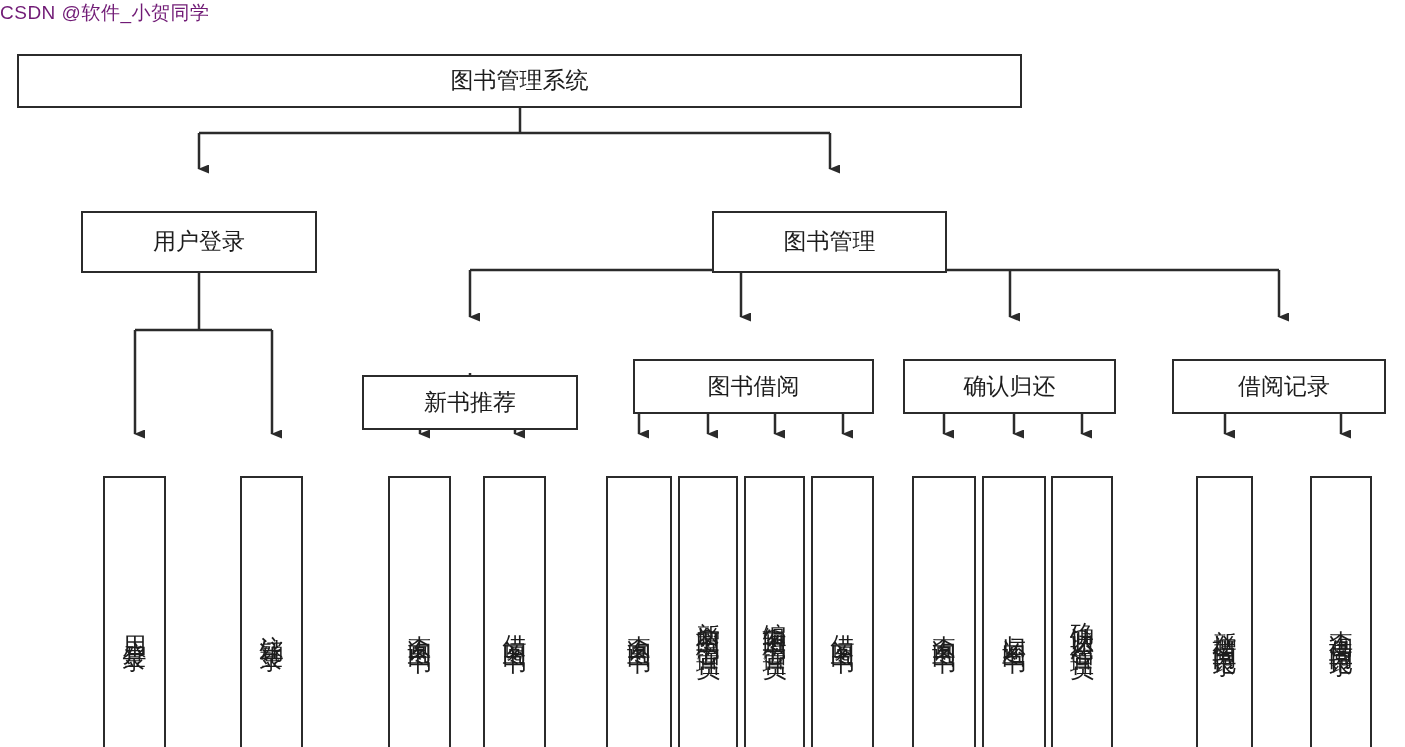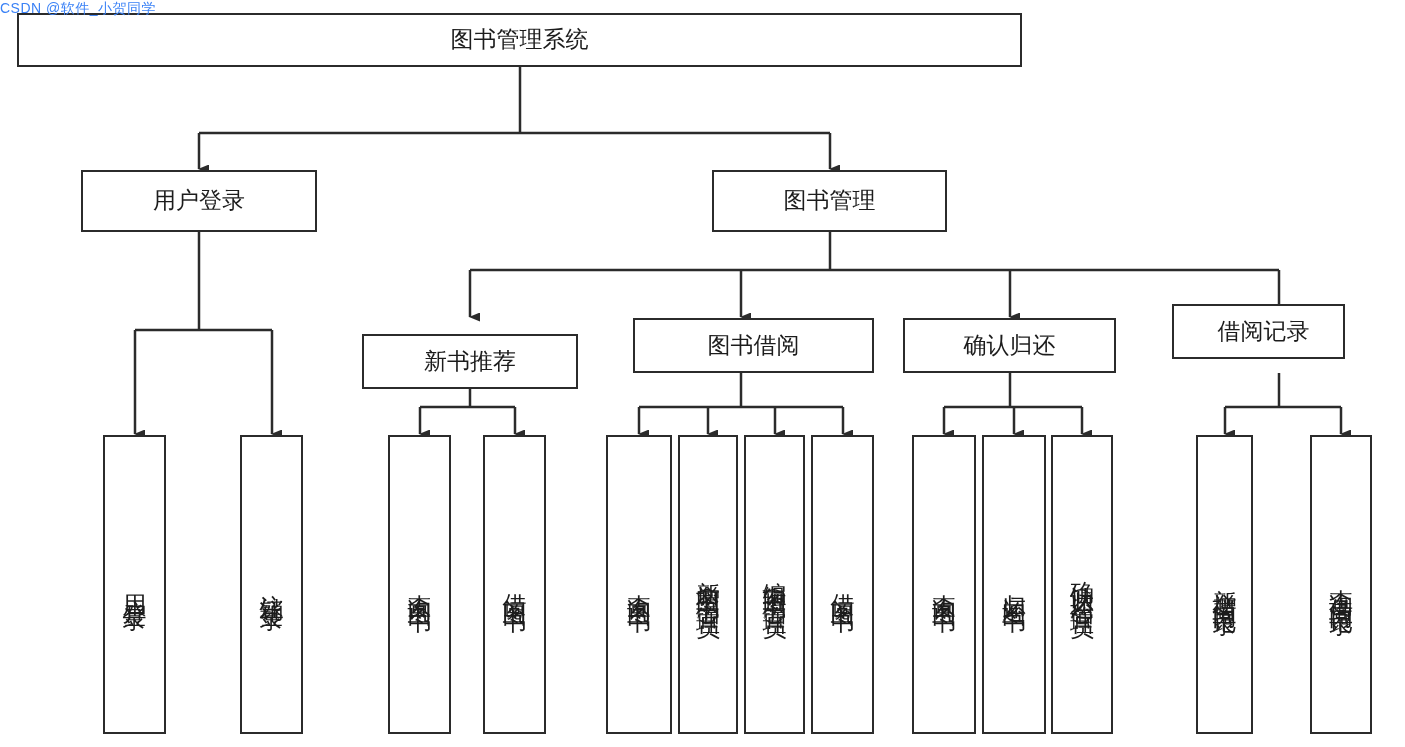--- a/index.html
+++ b/index.html
@@ -26,20 +26,21 @@
   }
   .node {
     position: absolute;
     box-sizing: border-box;
     border: 2.5px solid #2b2b2b;
     background: #ffffff;
     display: flex;
     align-items: center;
     justify-content: center;
     overflow: hidden;
+    margin-top: 41px;
   }
   .node-label {
     color: #1c1c1c;
     text-align: center;
     line-height: 1.18;
     white-space: nowrap;
   }
   .node.horizontal .node-label {
     font-size: 23px;
   }
@@ -52,22 +53,22 @@
   }
   .node.vertical .node-label {
     writing-mode: vertical-rl;
     text-orientation: upright;
     font-size: 24px;
     letter-spacing: 5px;
     line-height: 1;
   }
   .watermark {
     position: absolute;
-    color: #3b82f6;
-    font-size: 14px;
+    color: #701a75;
+    font-size: 19px;
     white-space: nowrap;
     letter-spacing: 0.5px;
     pointer-events: none;
   }
 </style>
 </head>
 <body>
 
 <div id="diagram-root">
   <svg class="links" viewBox="0 0 1405 747" xmlns="http://www.w3.org/2000/svg">
@@ -124,21 +125,21 @@
       </div>
       <div class="node horizontal" style="left: 362px; top: 334px; width: 216px; height: 55px;">
         <span class="node-label">新书推荐</span>
       </div>
       <div class="node horizontal" style="left: 633px; top: 318px; width: 241px; height: 55px;">
         <span class="node-label">图书借阅</span>
       </div>
       <div class="node horizontal" style="left: 903px; top: 318px; width: 213px; height: 55px;">
         <span class="node-label">确认归还</span>
       </div>
-      <div class="node horizontal" style="left: 1172px; top: 304px; width: 173px; height: 55px; padding-left: 10px;">
+      <div class="node horizontal" style="left: 1172px; top: 318px; width: 214px; height: 55px; padding-left: 10px;">
         <span class="node-label">借阅记录</span>
       </div>
       <div class="node vertical" style="left: 103px; top: 435px; width: 63px; height: 299px;">
         <span class="node-label">用户登录</span>
       </div>
       <div class="node vertical" style="left: 240px; top: 435px; width: 63px; height: 299px;">
         <span class="node-label">注销登录</span>
       </div>
       <div class="node vertical" style="left: 388px; top: 435px; width: 63px; height: 299px;">
         <span class="node-label">查询图书</span>

